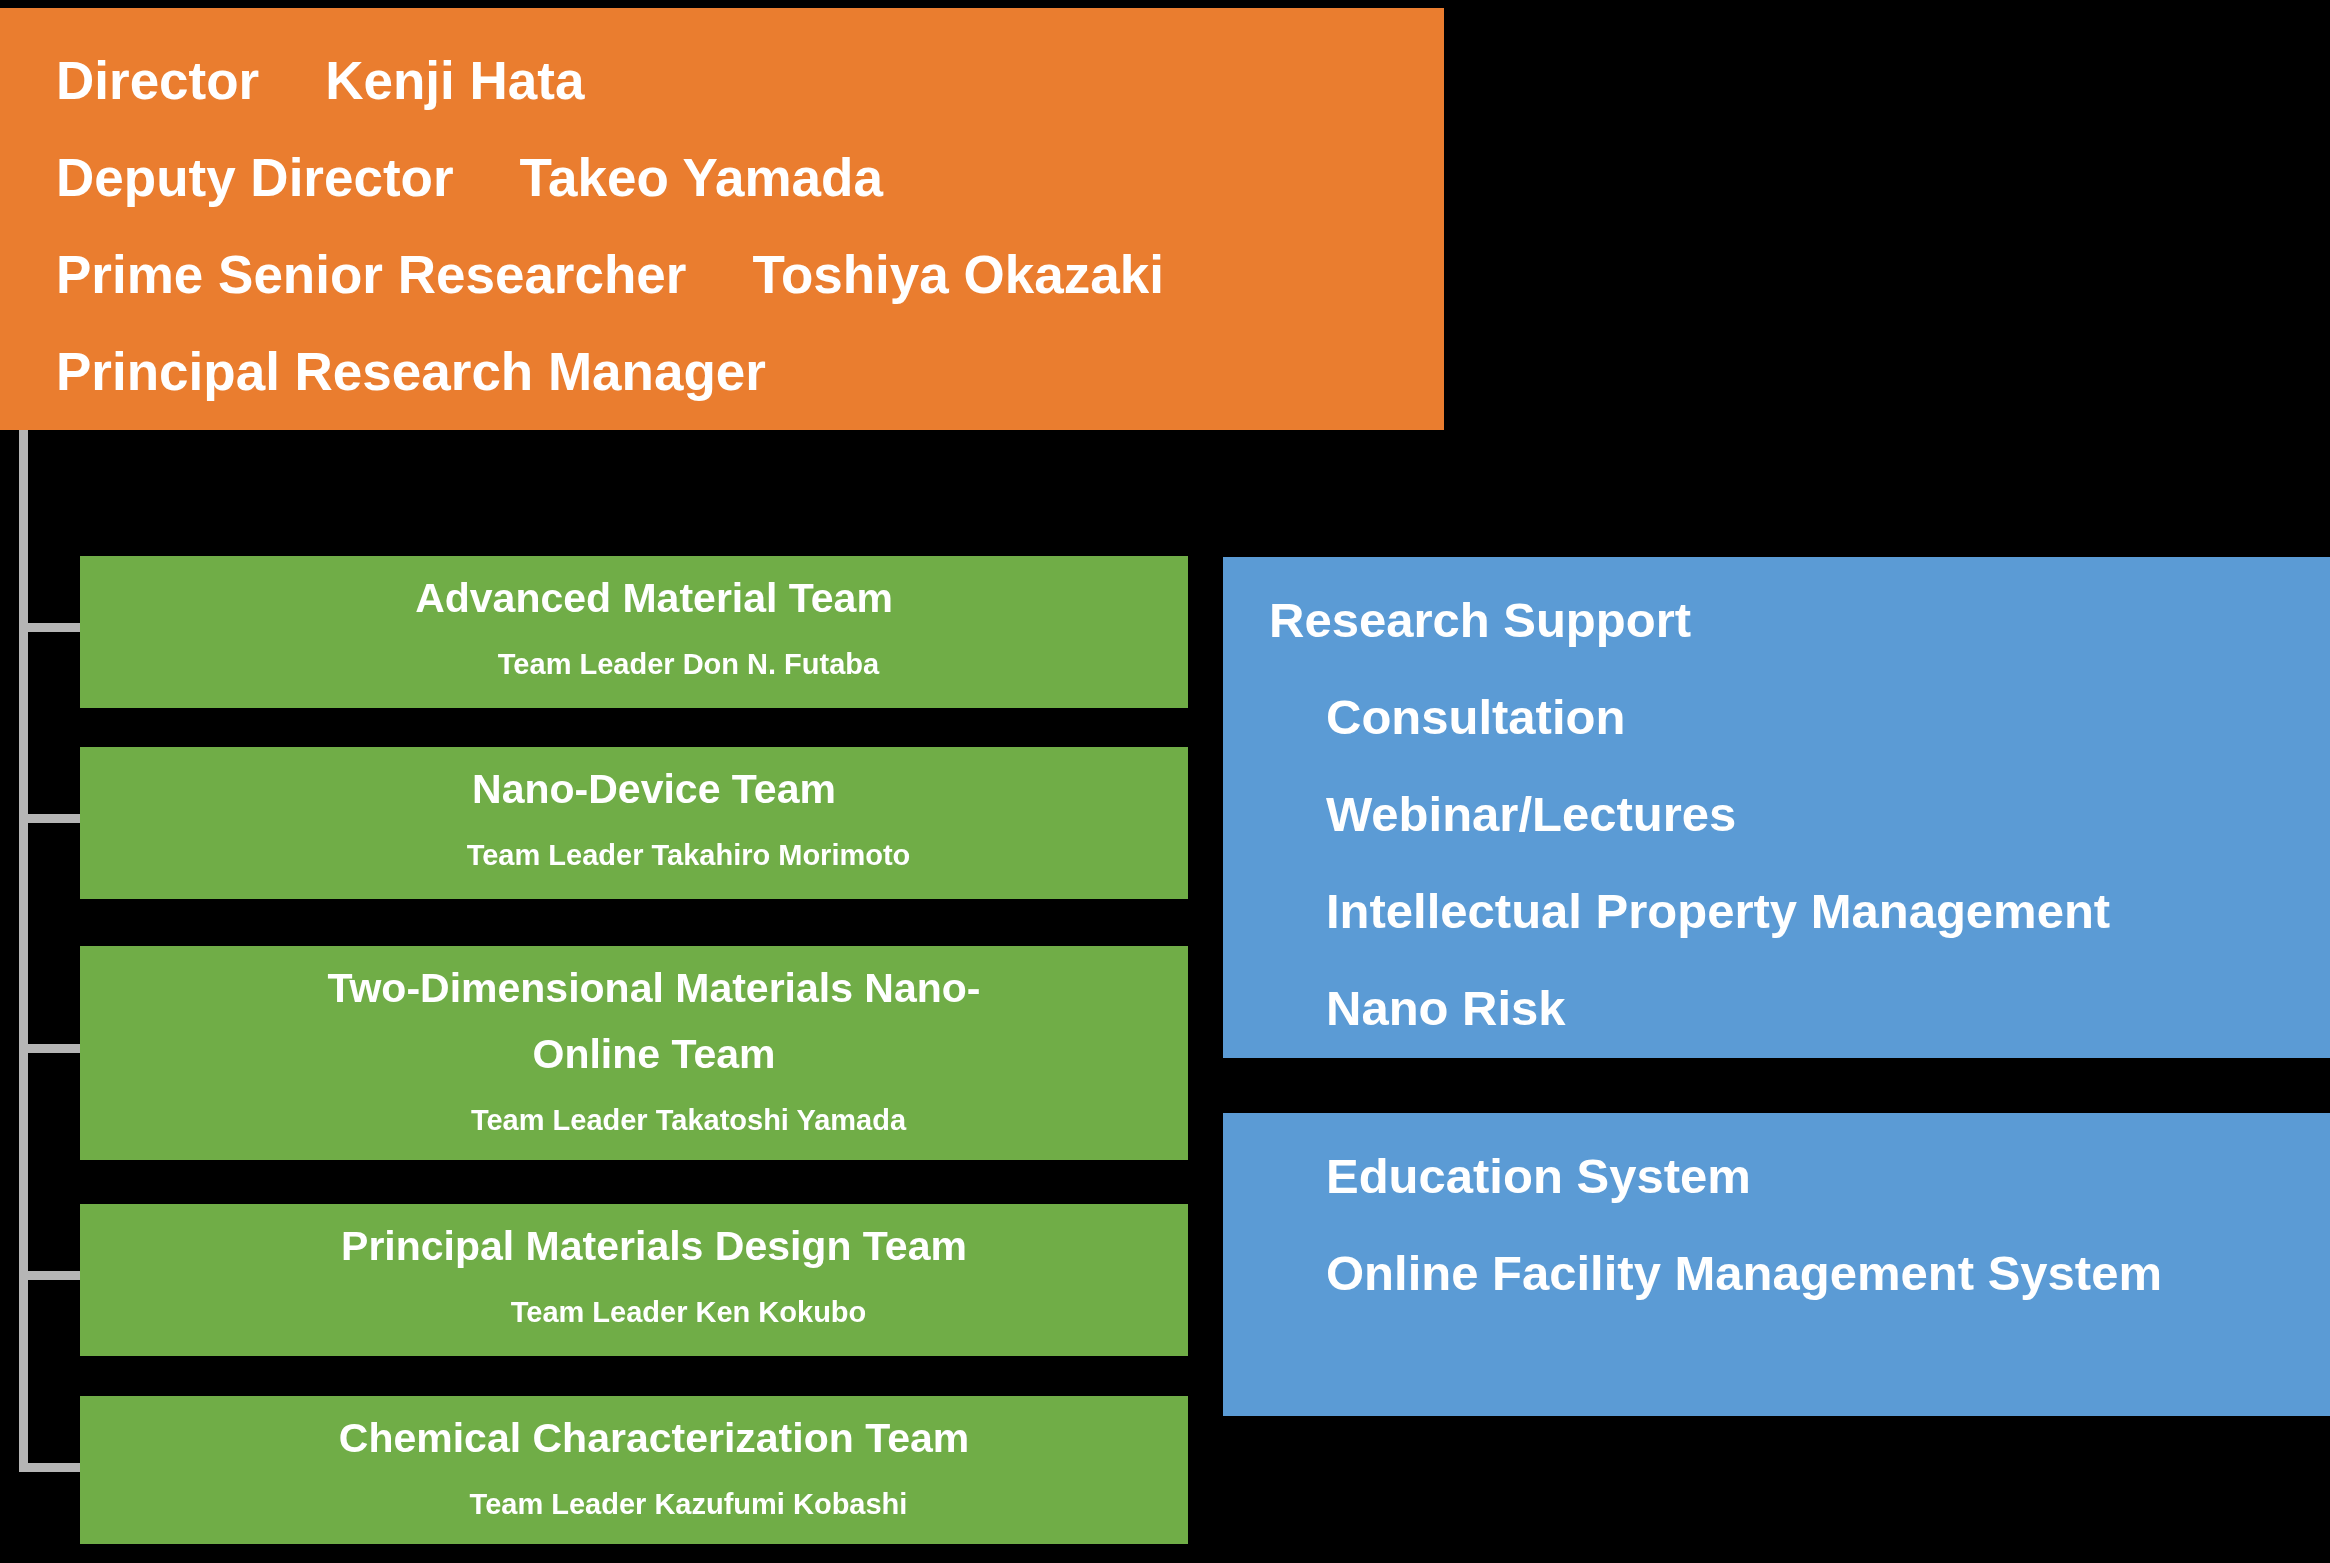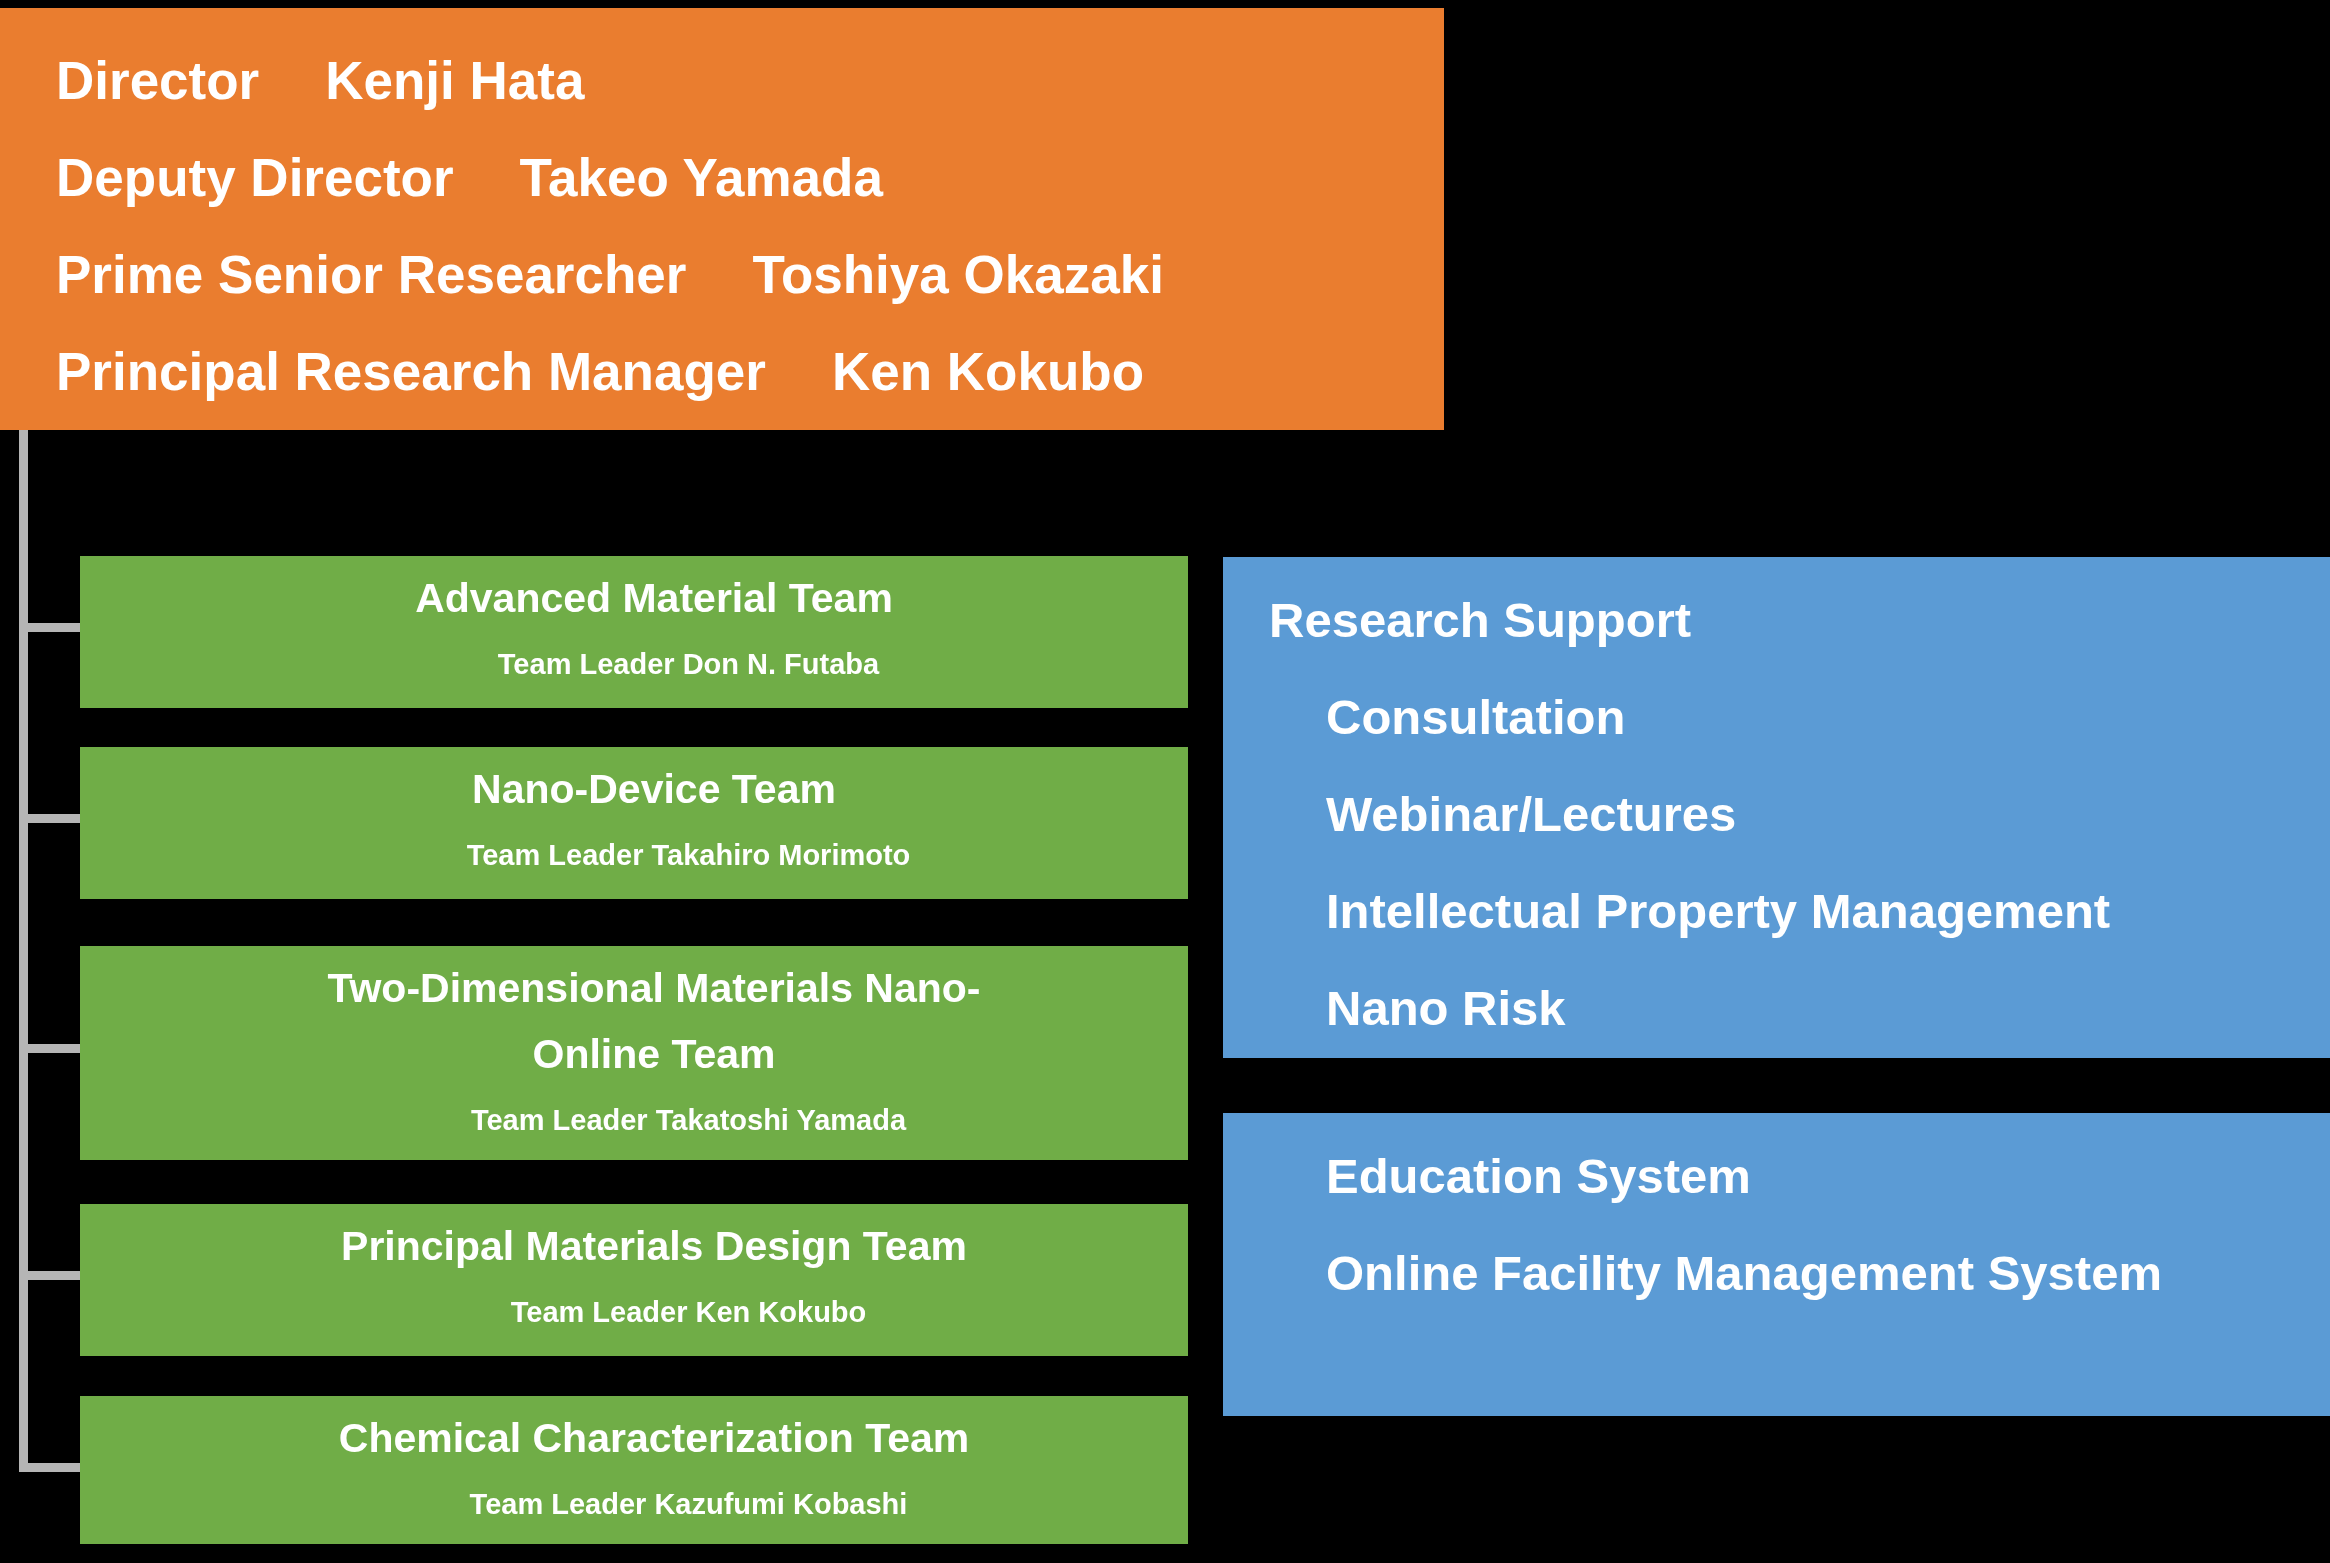--- a/index.html
+++ b/index.html
@@ -115,21 +115,20 @@
     <div class="lead-row">
       <span>Deputy Director</span>
       <span>Takeo Yamada</span>
     </div>
     <div class="lead-row">
       <span>Prime Senior Researcher</span>
       <span>Toshiya Okazaki</span>
     </div>
     <div class="lead-row">
       <span>Principal Research Manager</span>
-      <span>Ken Kokubo</span>
     </div>
   </div>
 
   <div class="box team-box" style="top:556px;height:152px">
     <div class="team-name">Advanced Material Team</div>
     <div class="team-leader">Team Leader Don N. Futaba</div>
   </div>
 
   <div class="box team-box" style="top:747px;height:152px">
     <div class="team-name">Nano-Device Team</div>

